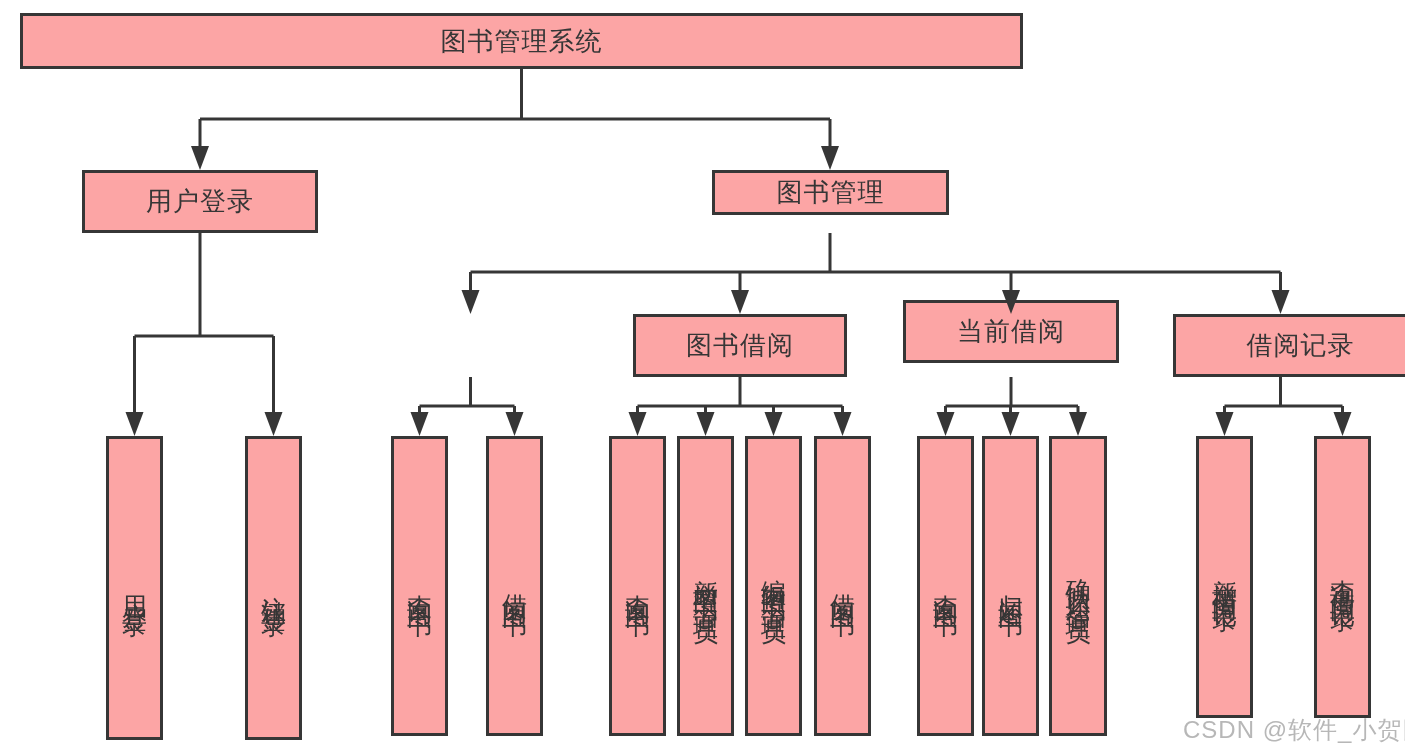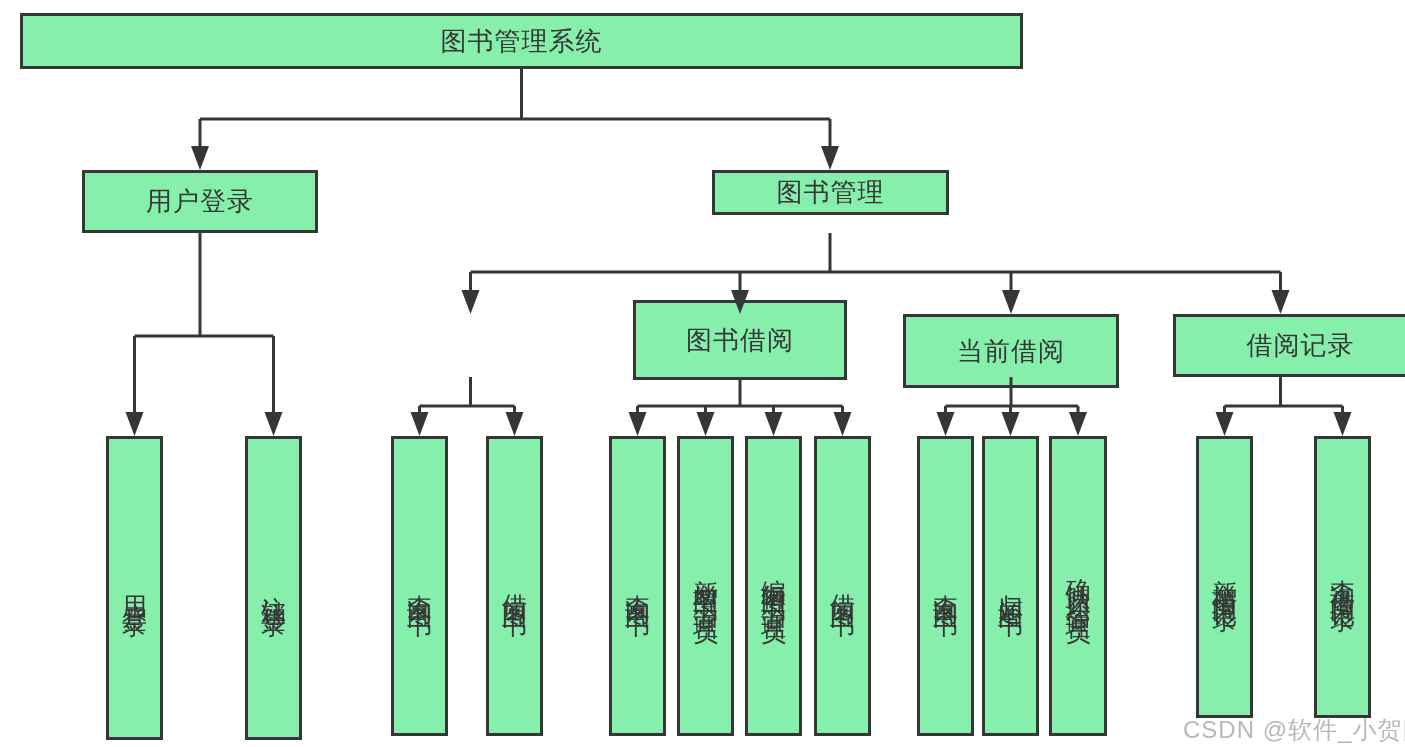--- a/index.html
+++ b/index.html
@@ -2,21 +2,21 @@
 <html><head>
 <meta charset="utf-8">
 <style>
   html,body{margin:0;padding:0;background:#ffffff;}
   .stage{
     position:relative;width:1405px;height:747px;background:#ffffff;overflow:hidden;
     font-family:"Liberation Sans","DejaVu Sans",sans-serif;
   }
   .node{
     position:absolute;box-sizing:border-box;
-    border:3px solid #363636;background:#86efac;
+    border:3px solid #363636;background:#fca5a5;
     display:flex;align-items:center;justify-content:center;
     color:#363636;font-size:26px;letter-spacing:1px;
     z-index:2;
   }
   .leaf{font-size:25px;}
   .leaf .vtext{
     writing-mode:vertical-rl;
     letter-spacing:6px;line-height:1;
     white-space:nowrap;
   }
@@ -40,24 +40,24 @@
     <span>图书管理系统</span>
   </div>
 
   <div class="node" style="left:82px;top:170px;width:236px;height:63px">
     <span>用户登录</span>
   </div>
   <div class="node" style="left:712px;top:170px;width:237px;height:45px">
     <span>图书管理</span>
   </div>
 
-  <div class="node" style="left:633px;top:300px;width:214px;height:80px">
+  <div class="node" style="left:633px;top:314px;width:214px;height:63px">
     <span>图书借阅</span>
   </div>
-  <div class="node" style="left:903px;top:314px;width:216px;height:74px">
+  <div class="node" style="left:903px;top:300px;width:216px;height:63px">
     <span>当前借阅</span>
   </div>
   <div class="node" style="left:1173px;top:314px;width:255px;height:63px">
     <span>借阅记录</span>
   </div>
 
   <div class="node leaf" style="left:106px;top:436px;width:57px;height:304px">
     <span class="vtext">用户登录</span>
   </div>
   <div class="node leaf" style="left:245px;top:436px;width:57px;height:304px">

